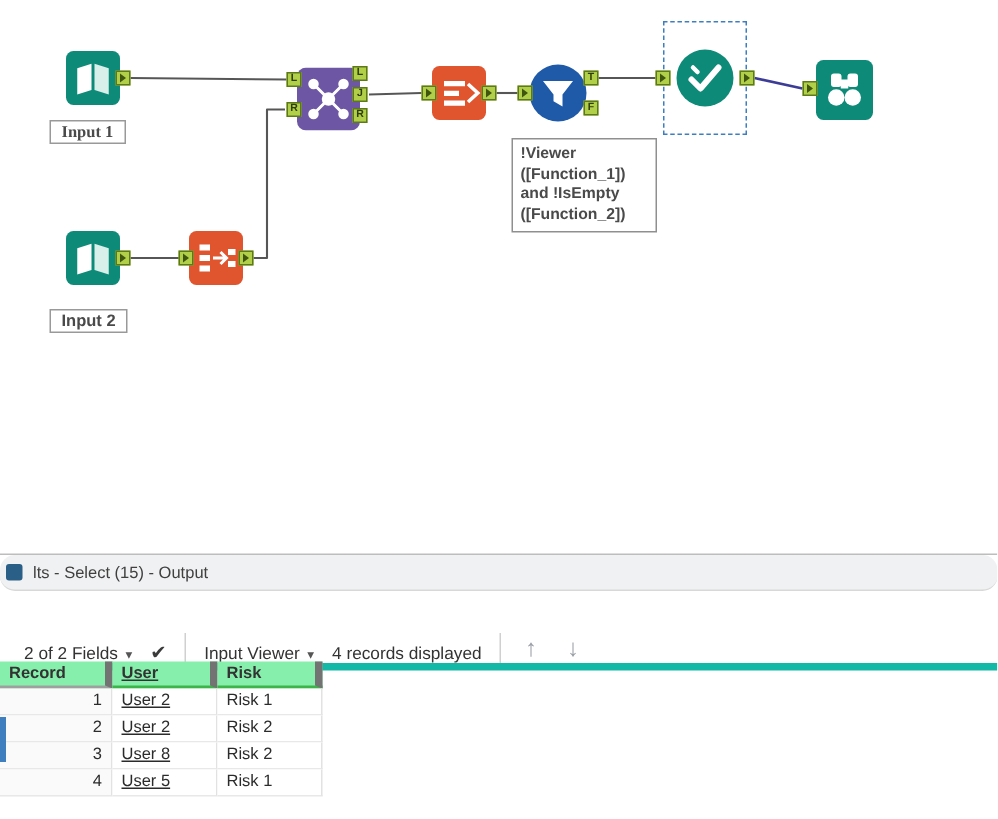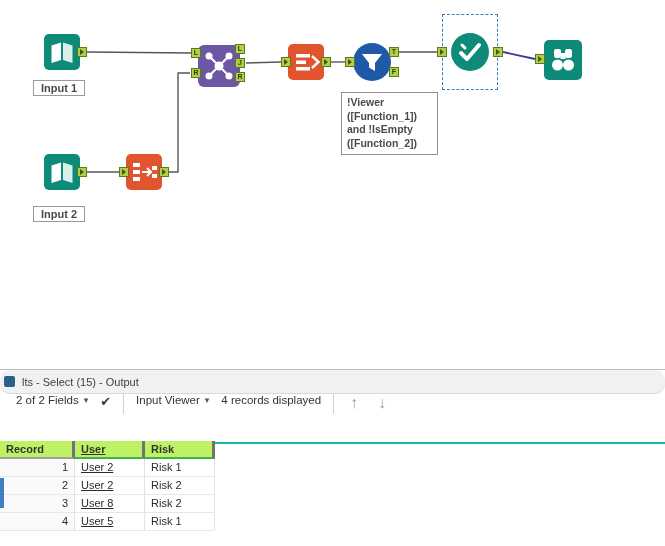--- a/index.html
+++ b/index.html
@@ -33,33 +33,33 @@
     font-size:10.5px;font-weight:bold;color:#4a4a4a;line-height:1.3;white-space:pre-line;}
 
   
   .results{position:absolute;left:0;top:369px;width:665px;height:177px;
     border-top:1px solid #bdbdbd;background:#ffffff;box-sizing:border-box;}
   .results-header{height:23px;background:#f0f1f2;border-bottom:1px solid #d8d8d8;
     display:flex;align-items:center;gap:7px;padding-left:4px;border-radius:10px;}
   .panel-icon{width:11px;height:11px;background:#2a5f88;border-radius:2px;flex:0 0 auto;}
   .results-title{font-size:11px;color:#404040;}
 
-  .toolbar{height:48px;display:flex;align-items:flex-start;gap:12px;padding-left:16px;
-    background:#ffffff;border-bottom:2px solid #14b8a6;}
+  .toolbar{height:48px;display:flex;align-items:flex-end;gap:12px;padding-left:16px;
+    background:#ffffff;border-bottom:5px solid #14b8a6;}
   .dropdown{display:flex;align-items:center;gap:5px;font-size:11.5px;color:#333;cursor:default;}
   .caret{font-size:9px;color:#555;}
   .check-icon{font-size:13px;color:#3a3a3a;}
   .vsep{width:1px;height:20px;background:#d0d0d0;}
   .records-text{font-size:11.5px;color:#333;}
   .nav-arrow{font-size:16px;color:#9aa0a6;padding:0 4px;}
 
   .grid{position:absolute;left:0;top:71px;}
   .thead,.tr{display:flex;}
-  .th{box-sizing:border-box;height:18px;background:#bef264;font-size:11px;font-weight:bold;
-    color:#333;padding:2px 6px 0 6px;border-right:3px solid #737373;border-bottom:2px solid #9f9f9f;}
+  .th{box-sizing:border-box;height:18px;background:#86efac;font-size:11px;font-weight:bold;
+    color:#333;padding:2px 6px 0 6px;border-right:5px solid #737373;border-bottom:2px solid #9f9f9f;}
   .th.green{border-bottom-color:#3cb44a;}
   .td{box-sizing:border-box;height:18px;font-size:11px;color:#2b2b2b;background:#fff;
     padding:2px 6px 0 6px;border-right:1px solid #e2e2e2;border-bottom:1px solid #e8e8e8;}
   .w-record{width:75px;}
   .w-user{width:70px;text-decoration:underline;}
   .w-risk{width:70px;}
   .td.rec{text-align:right;background:#fafafa;}
   .row-indicator{position:absolute;left:0;top:108px;width:4px;height:30px;background:#3f7fbf;}
 </style>
 </head>
@@ -79,21 +79,21 @@
       <polyline class="selected" points="503,52 535,59"></polyline>
     </svg>
 
     <div class="tool" style="left:44px;top:34px;">
       <svg width="36" height="36">
         <rect x="0" y="0" width="36" height="36" rx="5" fill="#0e8a78"></rect>
         <path d="M7.5 11.5 L17 8.5 L17 26 L7.5 29 Z" fill="#ffffff"></path>
         <path d="M28.5 11.5 L19 8.5 L19 26 L28.5 29 Z" fill="#d9efe9"></path>
       </svg>
     </div>
-    <div class="tool-label" style="left:33px;top:80px;">Input 1</div>
+    <div class="tool-label" style="left:33px;top:80px;font-family:Liberation Serif, serif;">Input 1</div>
     <div class="anchor" style="left:77px;top:47px;"><span class="tri"></span></div>
 
     <div class="tool" style="left:44px;top:154px;">
       <svg width="36" height="36">
         <rect x="0" y="0" width="36" height="36" rx="5" fill="#0e8a78"></rect>
         <path d="M7.5 11.5 L17 8.5 L17 26 L7.5 29 Z" fill="#ffffff"></path>
         <path d="M28.5 11.5 L19 8.5 L19 26 L28.5 29 Z" fill="#d9efe9"></path>
       </svg>
     </div>
     <div class="tool-label" style="left:33px;top:206px;">Input 2</div>

